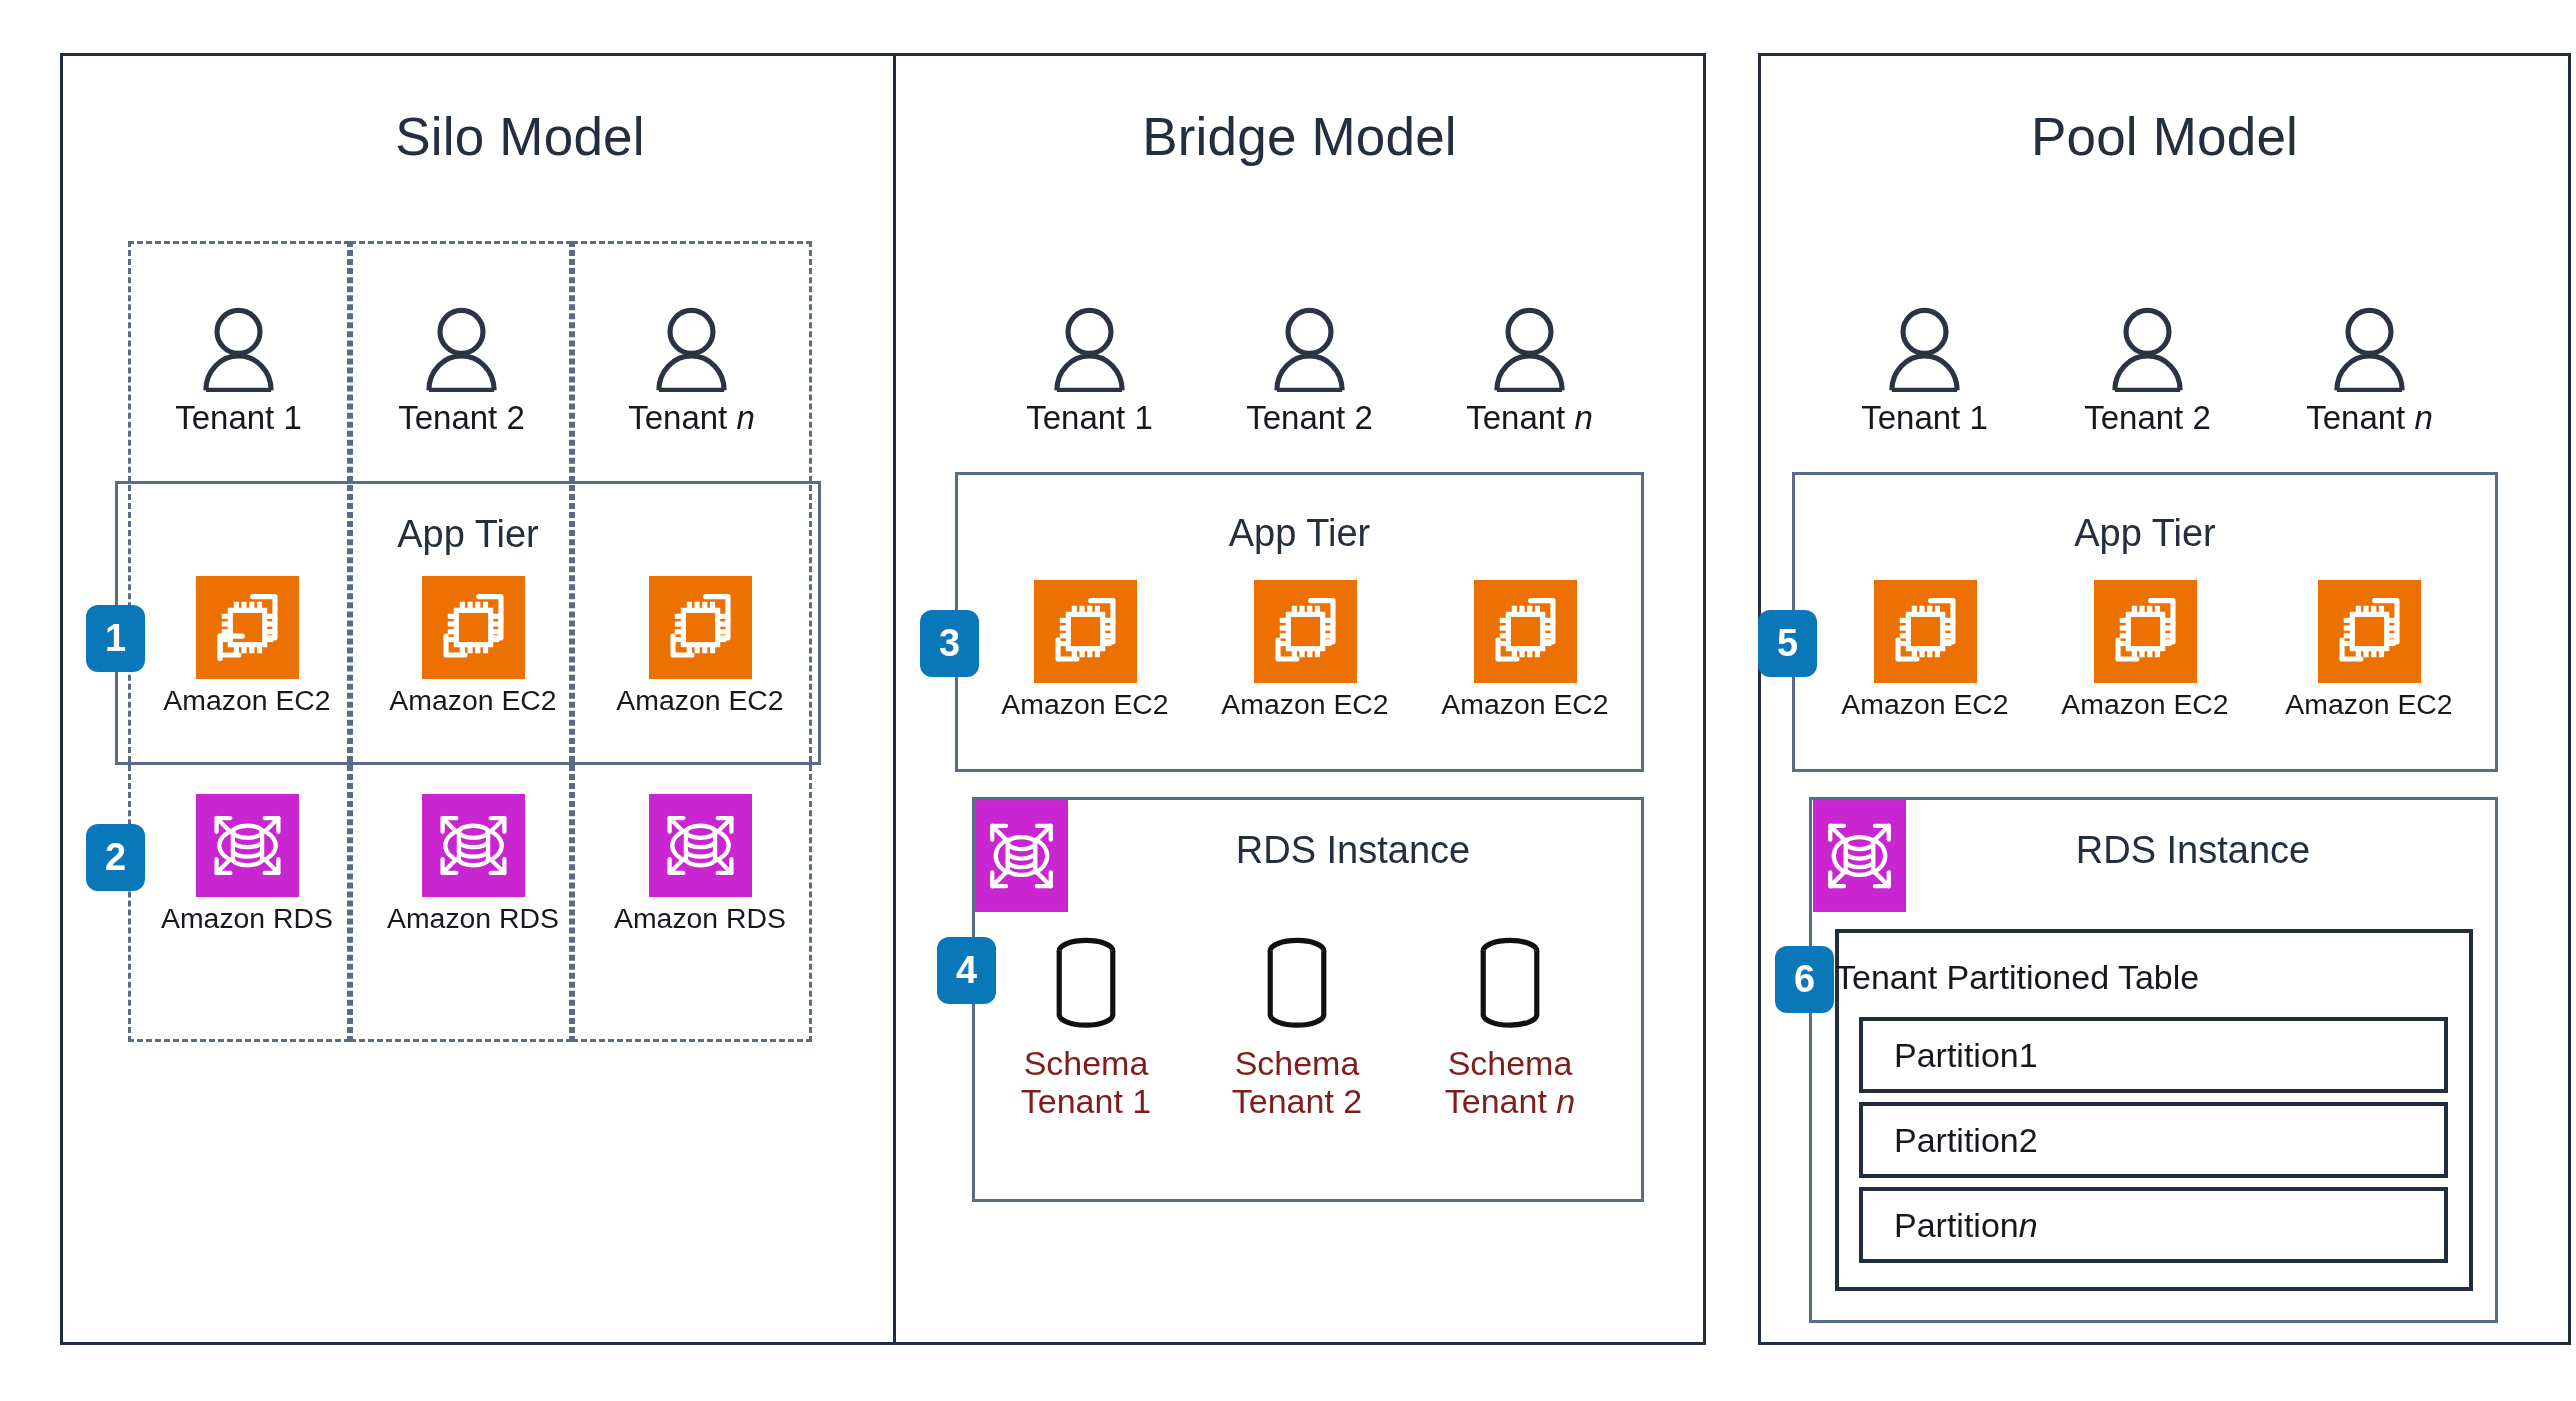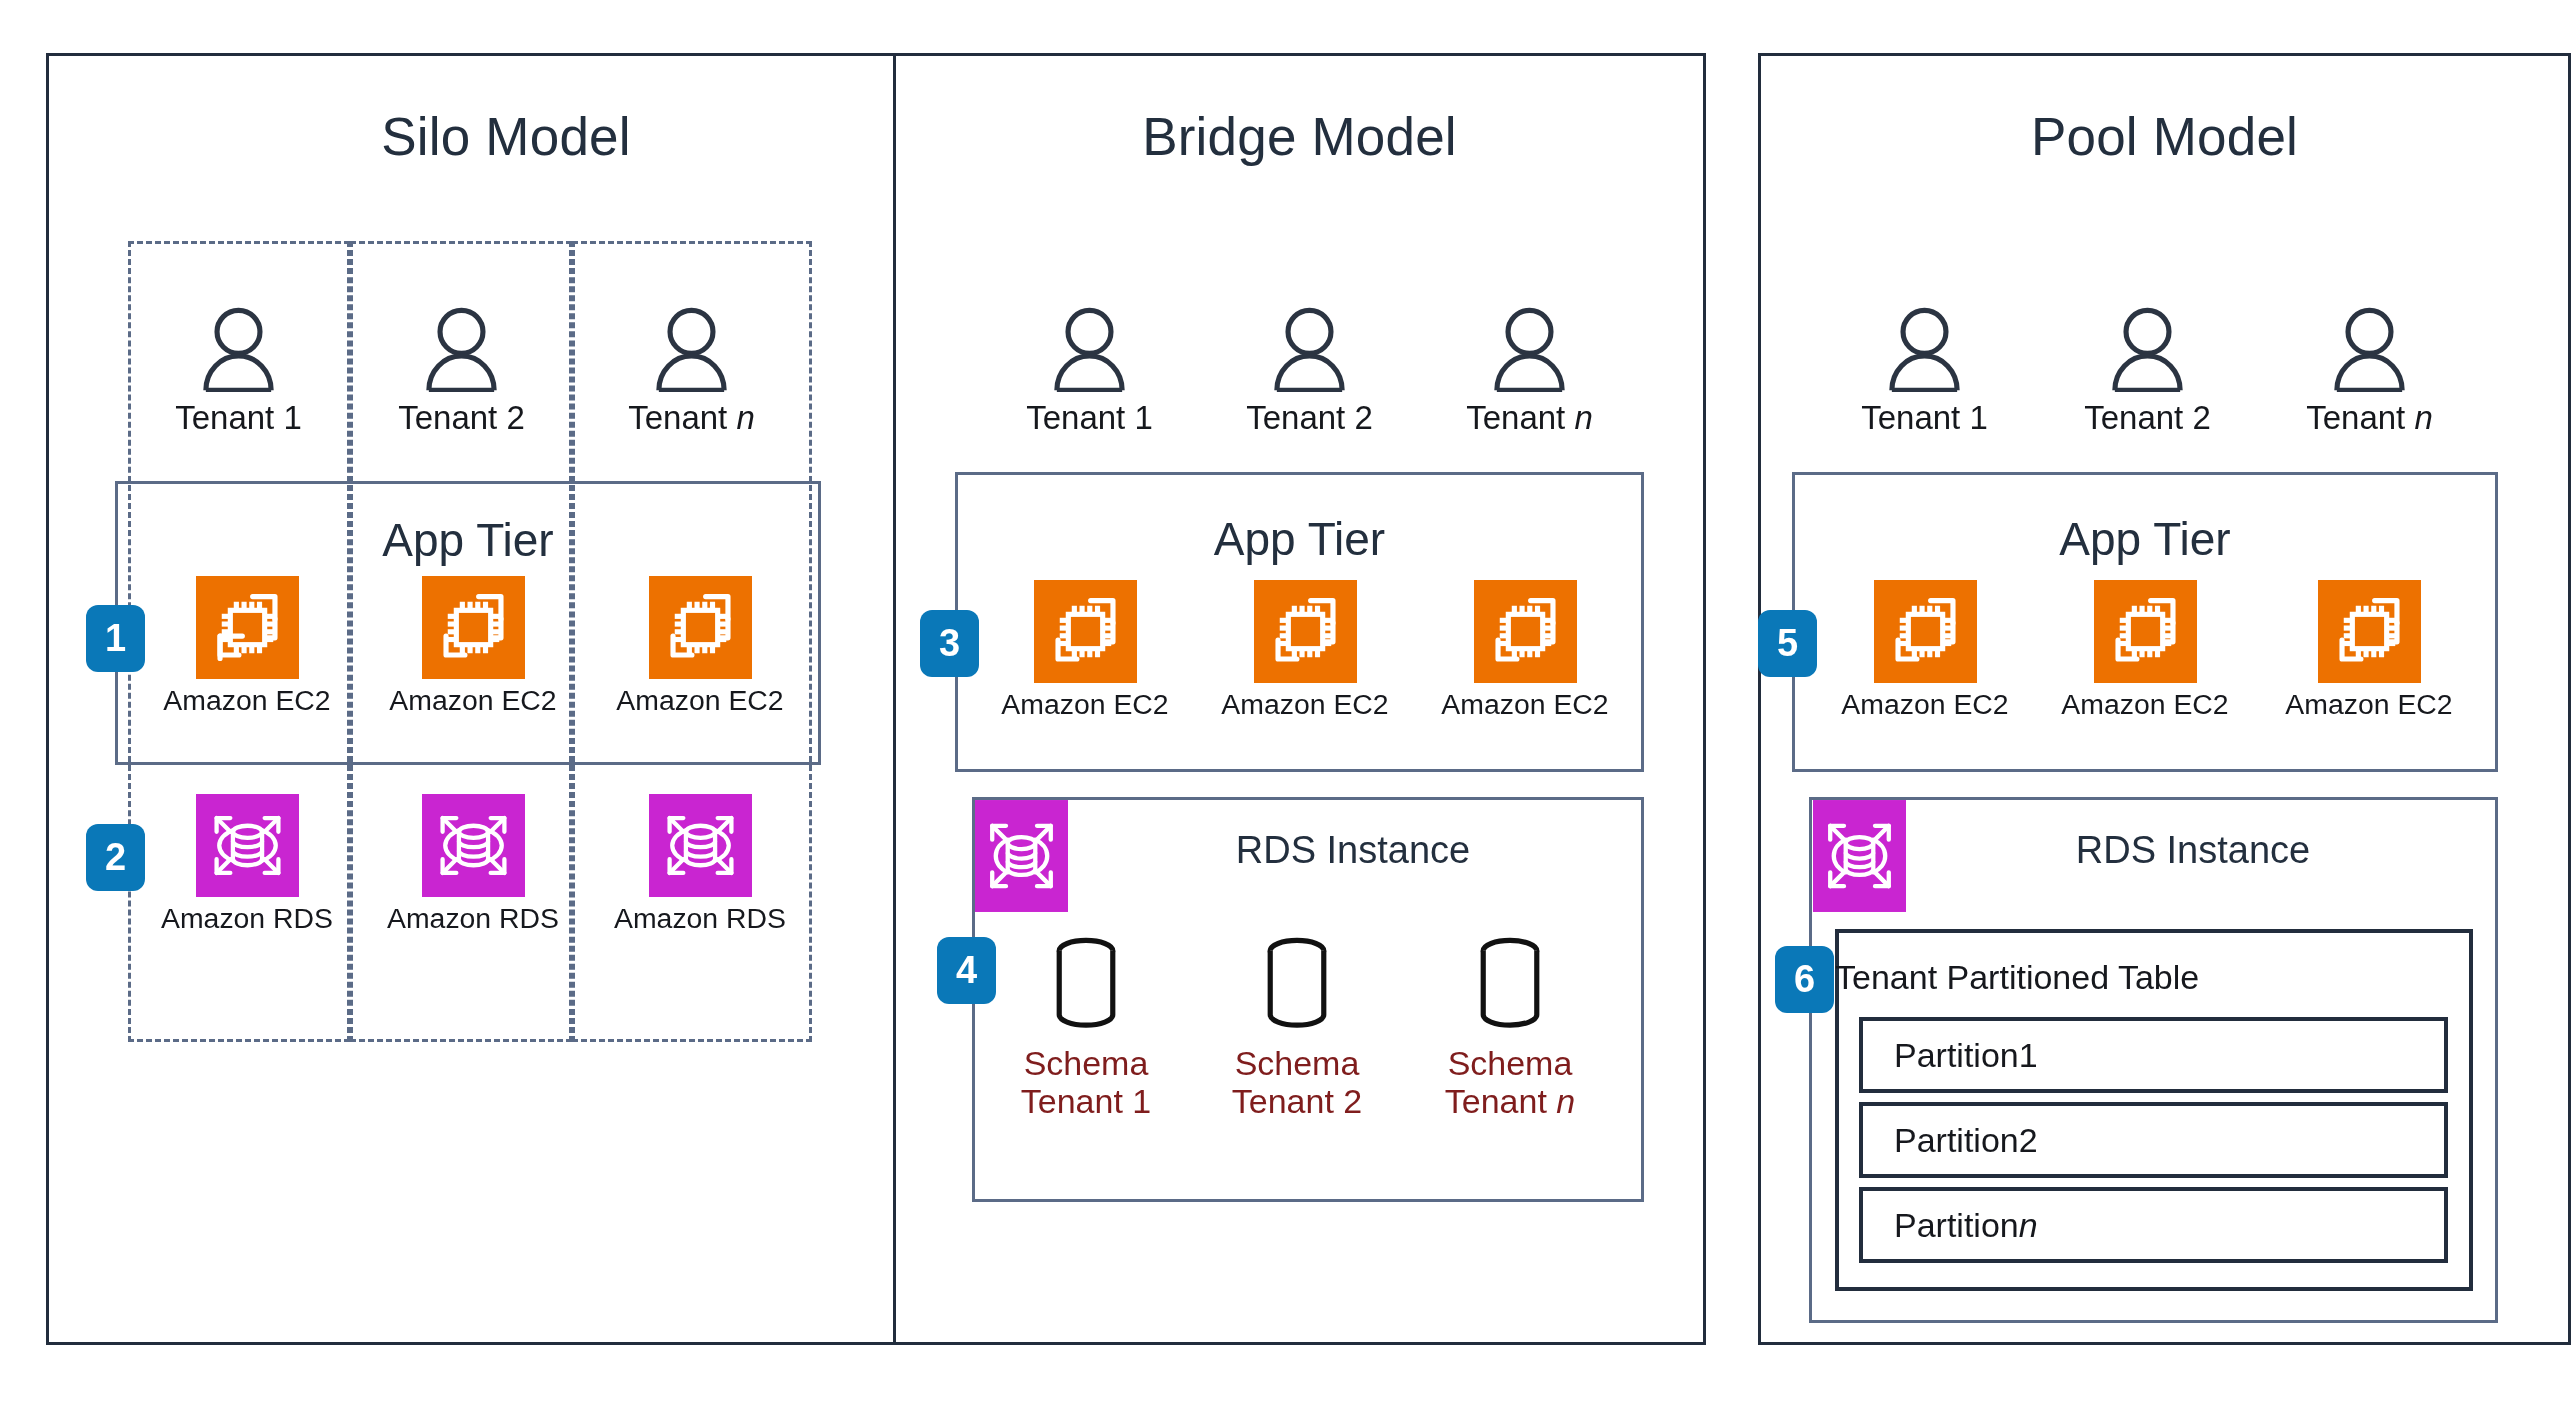--- a/index.html
+++ b/index.html
@@ -23,21 +23,21 @@
 
   
   .panel {
     position: absolute;
     top: 53px;
     height: 1292px;
     border: 3.4px solid #222d3d;
     background: #ffffff;
     box-sizing: border-box;
   }
-  .panel-silo   { left: 46px;   width: 920px; }
+  .panel-silo   { left: 60px;   width: 920px; }
   .panel-bridge { left: 893px; width: 813px; }
   .panel-pool   { left: 1730px; width: 813px; margin-left: 28px; }
 
   .panel-title {
     position: absolute;
     top: 50px;
     left: 0;
     width: 100%;
     text-align: center;
     font-size: 53px;
@@ -74,21 +74,21 @@
     position: absolute;
     border: 3.4px solid #5b6b87;
     box-sizing: border-box;
     background: transparent;
   }
   .tier-title {
     position: absolute;
     left: 0;
     width: 100%;
     text-align: center;
-    font-size: 46px;
+    font-size: 38px;
     color: #232f3e;
   }
 
   
   .svc {
     position: absolute;
     width: 172px;
     text-align: center;
   }
   .svc-tile {

